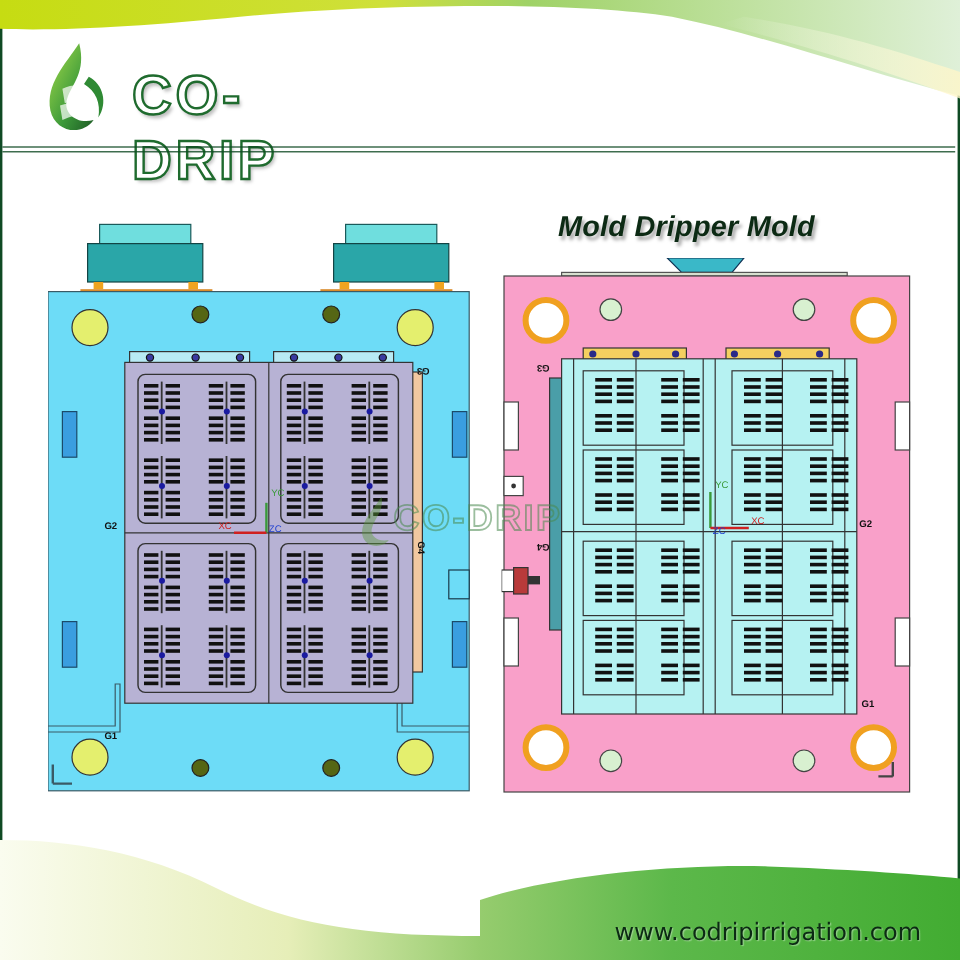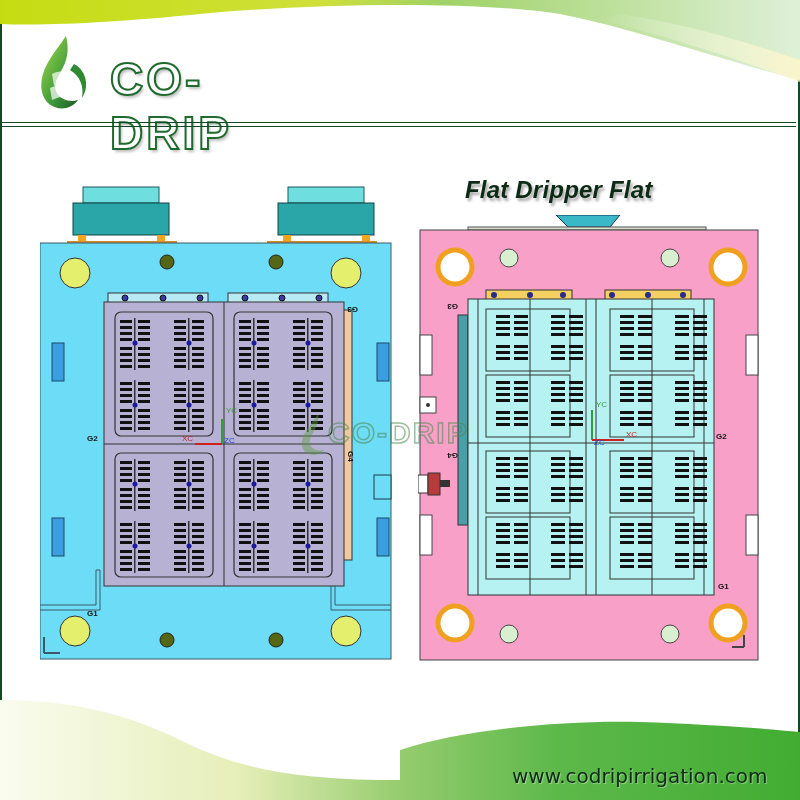--- a/index.html
+++ b/index.html
@@ -53,21 +53,21 @@
     <path d="M28,40 C40,34 56,38 64,46 C56,46 44,46 30,52 Z" fill="#ffffff" opacity="0.7"></path>
     <path d="M26,54 C40,48 56,52 62,60 C52,60 42,60 28,66 Z" fill="#ffffff" opacity="0.7"></path>
     <path d="M50,30 C62,36 66,52 58,64 C60,52 56,42 46,36 Z" fill="#2f8a34"></path>
   </svg>
   <div class="logo-text">CO-DRIP</div>
 </div>
 
 <div class="hr1"></div>
 <div class="hr2"></div>
 
-<div class="title">Flat Dripper Flat</div>
+<div class="title">Mold Dripper Mold</div>
 
 <svg class="mold" style="left:40px;top:175px;" width="375" height="490" viewBox="0 0 375 490">
 
   <g>
     <rect x="43" y="12" width="76" height="16" fill="#6fdede" stroke="#1a5a5a"></rect>
     <rect x="33" y="28" width="96" height="32" fill="#2aa6a8" stroke="#134444"></rect>
     <rect x="38" y="60" width="8" height="6" fill="#f0a420"></rect>
     <rect x="117" y="60" width="8" height="6" fill="#f0a420"></rect>
     <rect x="27" y="66" width="110" height="3" fill="#d98a2a"></rect>
   </g>

